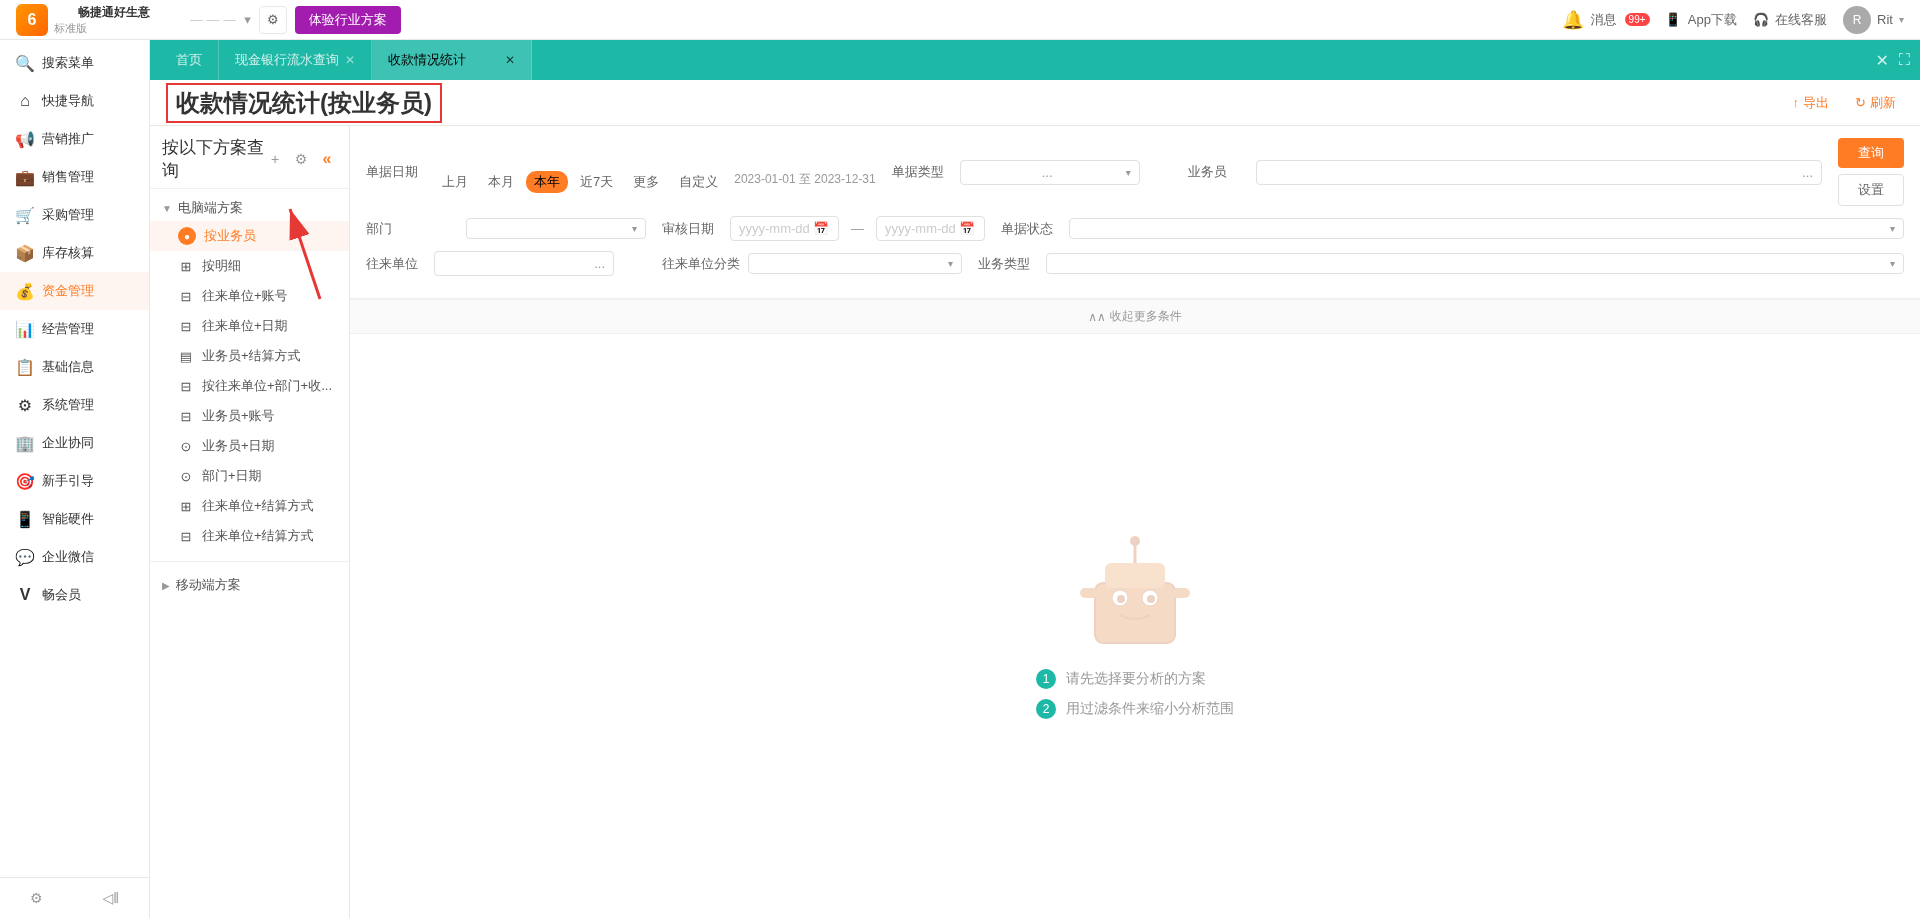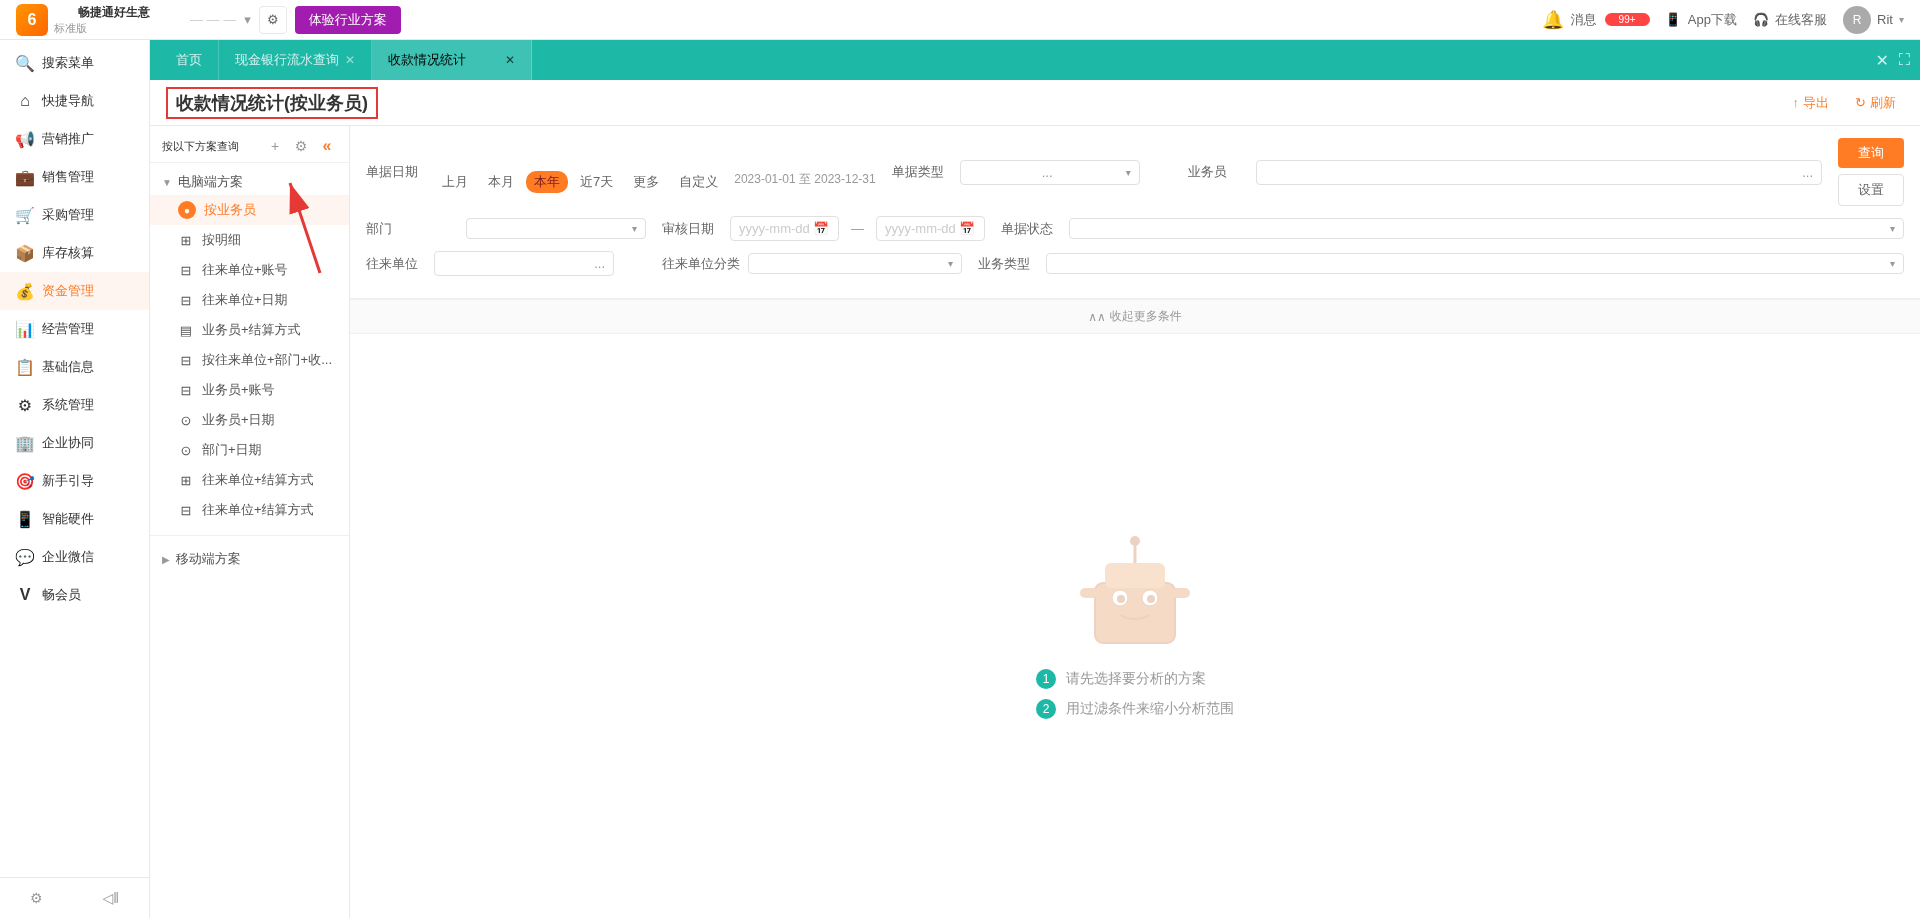--- a/index.html
+++ b/index.html
@@ -64,21 +64,21 @@
     .page-header {
       height: 46px;
       background: #fff;
       border-bottom: 1px solid #e8e8e8;
       display: flex;
       align-items: center;
       padding: 0 16px;
       justify-content: space-between;
     }
     .page-title {
-      font-size: 18px;
+      font-size: 24px;
       font-weight: bold;
       color: #333;
       border: 2px solid #e53935;
       padding: 2px 8px;
     }
     .page-actions { display: flex; gap: 10px; align-items: center; }
     .btn-export {
       display: flex; align-items: center; gap: 4px;
       cursor: pointer; color: #ff7b24; font-size: 13px; padding: 4px 8px;
       border-radius: 4px;
@@ -99,21 +99,21 @@
       display: flex;
       flex-direction: column;
       flex-shrink: 0;
       padding-bottom: 10px;
     }
     .scheme-header {
       display: flex; align-items: center; justify-content: space-between;
       padding: 10px 12px 6px;
       border-bottom: 1px solid #f0f0f0;
     }
-    .scheme-title { font-size: 11px; color: #333; }
+    .scheme-title { font-size: 17px; color: #333; }
     .scheme-actions { display: flex; align-items: center; gap: 6px; }
     .scheme-btn { cursor: pointer; color: #999; font-size: 14px; width: 20px; height: 20px; display: flex; align-items: center; justify-content: center; }
 
     .scheme-group { padding: 6px 0; }
     .scheme-group-header {
       display: flex; align-items: center; gap: 6px;
       padding: 4px 12px;
       cursor: pointer; font-size: 13px; color: #333;
     }
     .scheme-group-arrow { font-size: 10px; color: #999; }
@@ -154,21 +154,21 @@
     }
     .filter-label { color: #666; font-size: 13px; white-space: nowrap; min-width: 60px; }
     .filter-date-tabs { display: flex; gap: 4px; align-items: flex-start; margin-top: 19px; }
     .date-tab {
       padding: 2px 8px;
       cursor: pointer;
       border-radius: 2px;
       font-size: 13px;
       color: #666;
     }
-    .date-tab.active { background: #ff7b24; color: #7f1d1d; border-radius: 10px; }
+    .date-tab.active { background: #ff7b24; color: #000000; border-radius: 10px; }
     .date-range { font-size: 12px; color: #999; margin-left: 4px; }
 
     .filter-select {
       display: flex; align-items: center; gap: 4px;
       border: 1px solid #e0e0e0; border-radius: 4px;
       padding: 4px 8px; min-width: 180px; background: #fff;
       cursor: pointer; color: #333; justify-content: space-between;
     }
     .filter-select-arrow { color: #999; font-size: 10px; }
 
@@ -205,21 +205,21 @@
     .empty-step { display: flex; align-items: center; gap: 10px; }
     .step-num {
       width: 20px; height: 20px; border-radius: 50%;
       background: #1db8a6; color: #fff; display: flex; align-items: center;
       justify-content: center; font-size: 12px; flex-shrink: 0;
     }
 
     
     .notification-badge {
       background: #ff4444; color: #fff; border-radius: 10px;
-      font-size: 10px; padding: 1px 14px; margin-left: 2px;
+      font-size: 10px; padding: 1px 4px; margin-left: 2px;
     }
 
     
     .user-area { display: flex; align-items: center; gap: 6px; font-size: 13px; color: #666; cursor: pointer; }
     .user-avatar { width: 28px; height: 28px; border-radius: 50%; background: #ddd; display: flex; align-items: center; justify-content: center; font-size: 12px; color: #fff; background: #aaa; }
 
     .top-header {
       height: 40px;
       background: #fff;
       border-bottom: 1px solid #e8e8e8;

